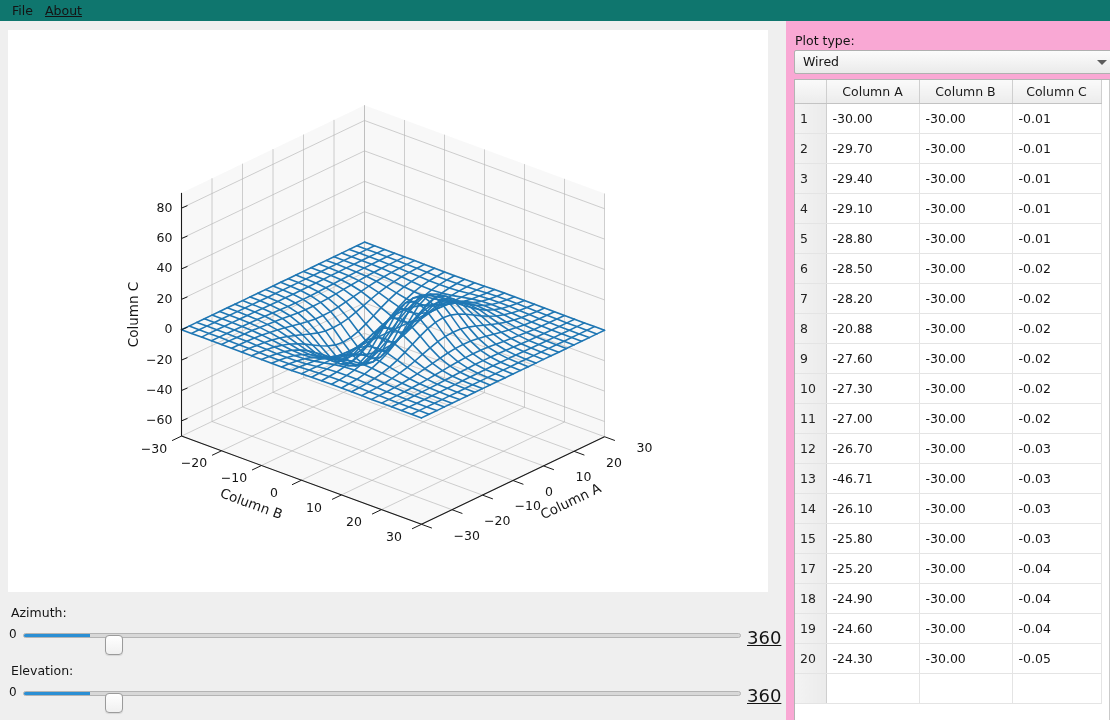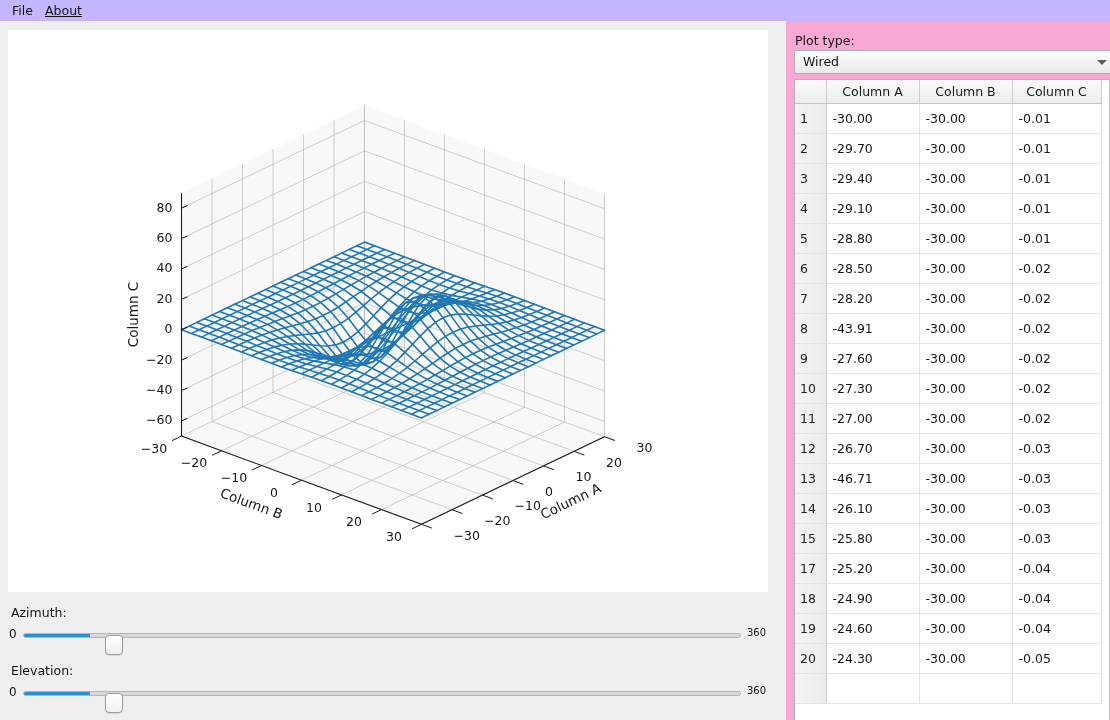--- a/index.html
+++ b/index.html
@@ -7,41 +7,41 @@
   body{
     width:1110px;height:720px;overflow:hidden;
     background:#efefef;
     font-family:"DejaVu Sans","Liberation Sans",sans-serif;
     font-size:12px;color:#1a1a1a;
     -webkit-font-smoothing:antialiased;
   }
   #app{position:relative;width:1110px;height:720px;}
 
   
-  #menubar{position:absolute;left:0;top:0;width:1110px;height:21px;background:#c4b5fd;}
+  #menubar{position:absolute;left:0;top:0;width:1110px;height:21px;background:#0f766e;}
   .menu-item{
     position:absolute;top:1px;height:19px;line-height:19px;
     padding:0 7px;font-size:12.5px;color:#141414;cursor:default;
   }
   .menu-item .ul{text-decoration:underline;}
 
   
   #left-pane{position:absolute;left:0;top:21px;width:768px;height:699px;background:#efefef;}
   #plot-canvas{
     position:absolute;left:8px;top:9px;width:760px;height:562px;
     background:#ffffff;overflow:hidden;
   }
   #plot-canvas svg{display:block;}
 
   .slider-label{
     position:absolute;left:11px;font-size:12.5px;color:#141414;
   }
   .slider-row{position:absolute;left:0;height:20px;}
   .slider-min{position:absolute;left:9px;top:2px;font-size:12px;color:#141414;}
-  .slider-max{position:absolute;left:747px;top:2px;font-size:10px;color:#141414;}
+  .slider-max{position:absolute;left:747px;top:2px;font-size:18px;color:#141414;text-decoration:underline;}
   .slider-track{
     position:absolute;left:23px;top:8px;width:718px;height:5px;
     background:#d8d8d8;border:1px solid #b4b4b4;border-radius:3px;
     box-sizing:border-box;
   }
   .slider-fill{
     position:absolute;left:0;top:0;height:100%;width:66px;
     background:#2b8fd4;border-radius:3px 0 0 3px;
   }
   .slider-handle{
@@ -381,21 +381,21 @@
               <td>-0.02</td>
             </tr>
             <tr>
               <td class="idx">7</td>
               <td>-28.20</td>
               <td>-30.00</td>
               <td>-0.02</td>
             </tr>
             <tr>
               <td class="idx">8</td>
-              <td>-43.91</td>
+              <td>-20.88</td>
               <td>-30.00</td>
               <td>-0.02</td>
             </tr>
             <tr>
               <td class="idx">9</td>
               <td>-27.60</td>
               <td>-30.00</td>
               <td>-0.02</td>
             </tr>
             <tr>

